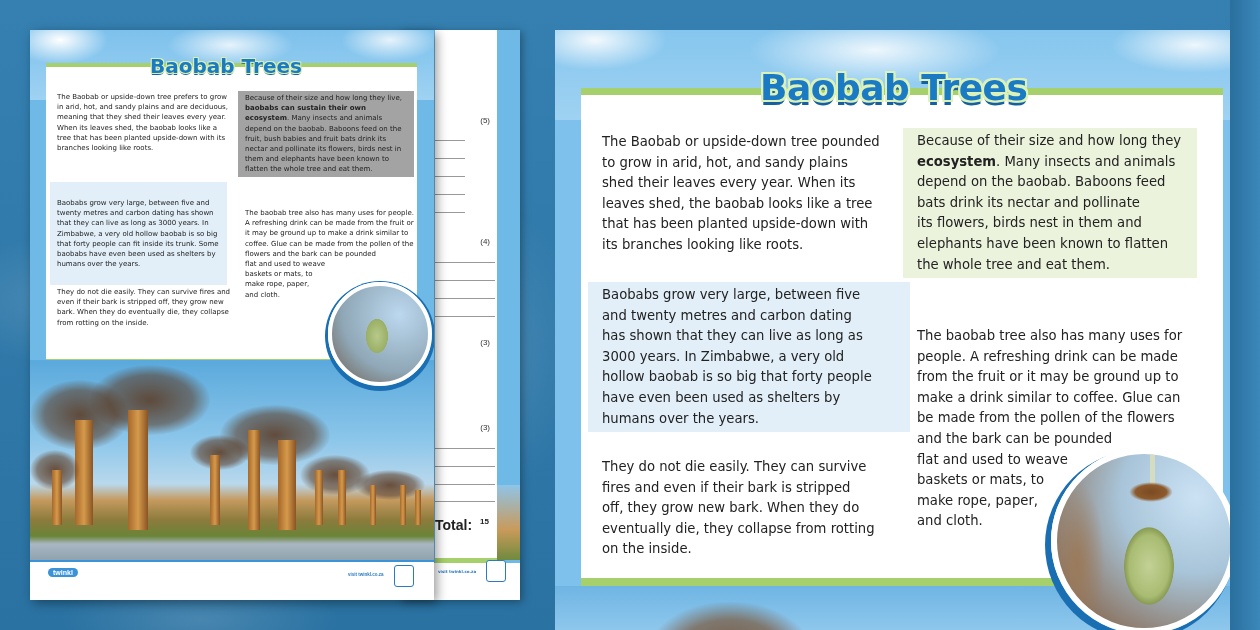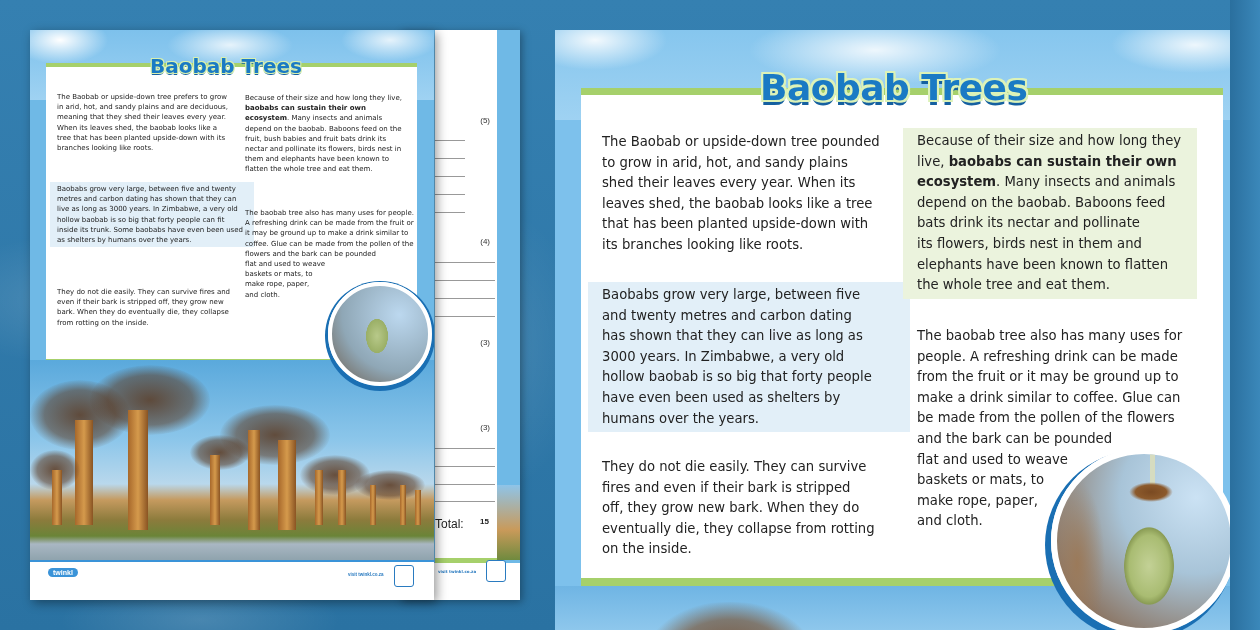--- a/index.html
+++ b/index.html
@@ -8,41 +8,41 @@
 .bg-texture{position:absolute;inset:0;background:
  radial-gradient(ellipse 180px 90px at 60px 300px,rgba(255,255,255,.12),transparent 70%),
  radial-gradient(ellipse 120px 200px at 500px 350px,rgba(255,255,255,.1),transparent 70%),
  radial-gradient(ellipse 200px 60px at 200px 620px,rgba(255,255,255,.14),transparent 70%),
  linear-gradient(180deg,#3580b1 0%,#2a72a2 100%)}
 
 .page-back{position:absolute;left:400px;top:30px;width:120px;height:570px;background:#6fb9e6;box-shadow:2px 2px 8px rgba(0,0,0,.35)}
 .page-back .inner{position:absolute;left:35px;top:0;width:62px;height:530px;background:#fff}
 .page-back .mark{position:absolute;right:30px;font-size:8px;color:#333;font-family:"Liberation Sans",sans-serif}
 .page-back .line{position:absolute;height:1px;background:#999}
-.page-back .total{position:absolute;left:35px;top:487px;font-size:12px;font-weight:normal;color:#222;font-family:"Liberation Sans",sans-serif}
+.page-back .total{position:absolute;left:35px;top:487px;font-size:14px;font-weight:bold;color:#222;font-family:"Liberation Sans",sans-serif}
 .page-back .total-val{position:absolute;left:80px;top:487px;font-size:8px;font-weight:bold;color:#222;font-family:"Liberation Sans",sans-serif}
 .page-back .photo-strip2{position:absolute;left:97px;top:455px;width:23px;height:75px;background:linear-gradient(180deg,#8fc4e8 0%,#c99a5a 60%,#6f8a3e 100%)}
 .page-back .green-bar{position:absolute;left:35px;top:528px;width:62px;height:5px;background:#a6d06b}
 .page-back .footer{position:absolute;left:0;top:533px;width:120px;height:37px;background:#fff}
 .page-back .visit{position:absolute;left:38px;top:539px;font-size:4px;color:#2a7bc0;font-weight:bold}
 .page-back .badge{position:absolute;left:86px;top:530px;width:20px;height:22px;border:1px solid #2a7bc0;border-radius:3px;background:#fff}
 
 .page-small{position:absolute;left:30px;top:30px;width:404px;height:570px;background:#6fb9e6;box-shadow:3px 3px 10px rgba(0,0,0,.4);overflow:hidden}
 .sky{position:absolute;left:0;top:0;width:100%;height:70px;background:
  radial-gradient(ellipse 80px 40px at 30px 10px,#fff 0%,transparent 60%),
  radial-gradient(ellipse 90px 30px at 200px 15px,rgba(255,255,255,.8) 0%,transparent 70%),
  radial-gradient(ellipse 70px 30px at 360px 10px,rgba(255,255,255,.8) 0%,transparent 70%),
  linear-gradient(180deg,#7dc1ec,#9fd2f2)}
 .content-card-s{position:absolute;left:16px;top:33px;width:371px;height:296px;background:#fff;border-top:4px solid #a6d06b}
 .content-card-s .green-bottom{position:absolute;left:0;bottom:-4px;width:100%;height:4px;background:#a6d06b}
 .title-s{position:absolute;left:120px;top:24px;font-family:"DejaVu Sans",sans-serif;font-weight:bold;font-size:20px;color:#1a7ac4;text-shadow:-1px -1px 0 #d8f0b0,1px -1px 0 #d8f0b0,-1px 1px 0 #d8f0b0,1px 1px 0 #d8f0b0,0 2px 0 #1560a0}
 .col-s{position:absolute;font-family:"DejaVu Sans",sans-serif;font-size:7px;line-height:10.2px;color:#222}
 .col-s b{font-weight:bold}
 .box-blue-s{background:#e2eff8}
-.box-green-s{background:#ffffff}
+.box-green-s{background:#a3a3a3}
 .photo-s{position:absolute;left:0;top:330px;width:404px;height:200px;background:
  linear-gradient(180deg,#5aa9dc 0%,#8cc6ea 40%,#b9d8ec 62%,#c59a5f 70%,#8c7b3c 80%,#6a8437 88%,#a9b7c3 92%,#8fa3ad 100%)}
 .tree{position:absolute;background:linear-gradient(90deg,#a7682b,#d59a4c,#8a5423)}
 .crown{position:absolute;border-radius:50%;background:radial-gradient(ellipse at center,rgba(90,55,30,.85) 0%,rgba(90,55,30,.55) 50%,transparent 72%)}
 .footer-s{position:absolute;left:0;top:530px;width:404px;height:40px;background:#fff;border-top:2px solid #3a93d8}
 .logo-s{position:absolute;left:18px;top:6px;padding:1px 5px;border-radius:8px;background:#3a93d8;color:#fff;font-size:7px;font-weight:bold;font-family:"Liberation Sans",sans-serif}
 .visit-s{position:absolute;left:318px;top:10px;font-size:4.5px;color:#2a7bc0;font-weight:bold;font-family:"Liberation Sans",sans-serif}
 .badge-s{position:absolute;left:364px;top:3px;width:20px;height:22px;border:1px solid #2a7bc0;border-radius:3px;background:#fff}
 .fruit-circle-s{position:absolute;left:298px;top:252px;width:104px;height:104px;border-radius:50%;border:4px solid #fff;box-shadow:0 2px 0 3px #1a6fb3;overflow:hidden;background:radial-gradient(ellipse 18px 28px at 45px 50px,#b8c98a 0%,#9aaf66 60%,transparent 62%),radial-gradient(circle at 70% 30%,#bcd8ef,#8fa7b6 60%,#6c5b4a 100%)}
 
@@ -103,21 +103,21 @@
 </div>
 
 <div class="page-small">
   <div class="sky"></div>
   <div class="content-card-s">
     <div class="green-bottom"></div>
   </div>
   <div class="title-s">Baobab Trees</div>
 
   <div class="col-s" style="left:27px;top:62px;width:175px">The Baobab or upside-down tree prefers to grow in arid, hot, and sandy plains and are deciduous, meaning that they shed their leaves every year. When its leaves shed, the baobab looks like a tree that has been planted upside-down with its branches looking like roots.</div>
-  <div class="col-s box-blue-s" style="left:20px;top:152px;width:204px;padding:2px 7px">Baobabs grow very large, between five and twenty metres and carbon dating has shown that they can live as long as 3000 years. In Zimbabwe, a very old hollow baobab is so big that forty people can fit inside its trunk. Some baobabs have even been used as shelters by humans over the years.</div>
+  <div class="col-s box-blue-s" style="left:20px;top:152px;width:177px;padding:16px 7px">Baobabs grow very large, between five and twenty metres and carbon dating has shown that they can live as long as 3000 years. In Zimbabwe, a very old hollow baobab is so big that forty people can fit inside its trunk. Some baobabs have even been used as shelters by humans over the years.</div>
   <div class="col-s" style="left:27px;top:257px;width:175px">They do not die easily. They can survive fires and even if their bark is stripped off, they grow new bark. When they do eventually die, they collapse from rotting on the inside.</div>
   <div class="col-s box-green-s" style="left:208px;top:61px;width:176px;padding:2px 7px"><span>Because of their size and how long they live, </span><b>baobabs can sustain their own ecosystem</b><span>. Many insects and animals depend on the baobab. Baboons feed on the fruit, bush babies and fruit bats drink its nectar and pollinate its flowers, birds nest in them and elephants have been known to flatten the whole tree and eat them.</span></div>
   <div class="col-s" style="left:215px;top:178px;width:172px">
     <span>The baobab tree also has many uses for</span>
     <span>people. A refreshing drink can be made</span>
     <span>from the fruit or it may be ground up to</span>
     <span>make a drink similar to coffee. Glue can</span>
     <span>be made from the pollen of the flowers</span>
     <span>and the bark can be pounded</span><br>
     <span>flat and used to weave</span><br>
@@ -185,21 +185,20 @@
   <div class="col-b" style="left:47px;top:427px;width:285px">
     <div>They do not die easily. They can survive</div>
     <div>fires and even if their bark is stripped</div>
     <div>off, they grow new bark. When they do</div>
     <div>eventually die, they collapse from rotting</div>
     <div>on the inside.</div>
   </div>
 
   <div class="col-b box-green-b" style="left:348px;top:98px;width:294px;padding:3px 14px">
     <div>Because of their size and how long they</div>
-    <div><span>live, </span><b>baobabs can sustain their own</b></div>
     <div><b>ecosystem</b><span>. Many insects and animals</span></div>
     <div>depend on the baobab. Baboons feed</div>
     <div>bats drink its nectar and pollinate</div>
     <div>its flowers, birds nest in them and</div>
     <div>elephants have been known to flatten</div>
     <div>the whole tree and eat them.</div>
   </div>
 
   <div class="col-b" style="left:362px;top:296px;width:285px">
     <div>The baobab tree also has many uses for</div>

